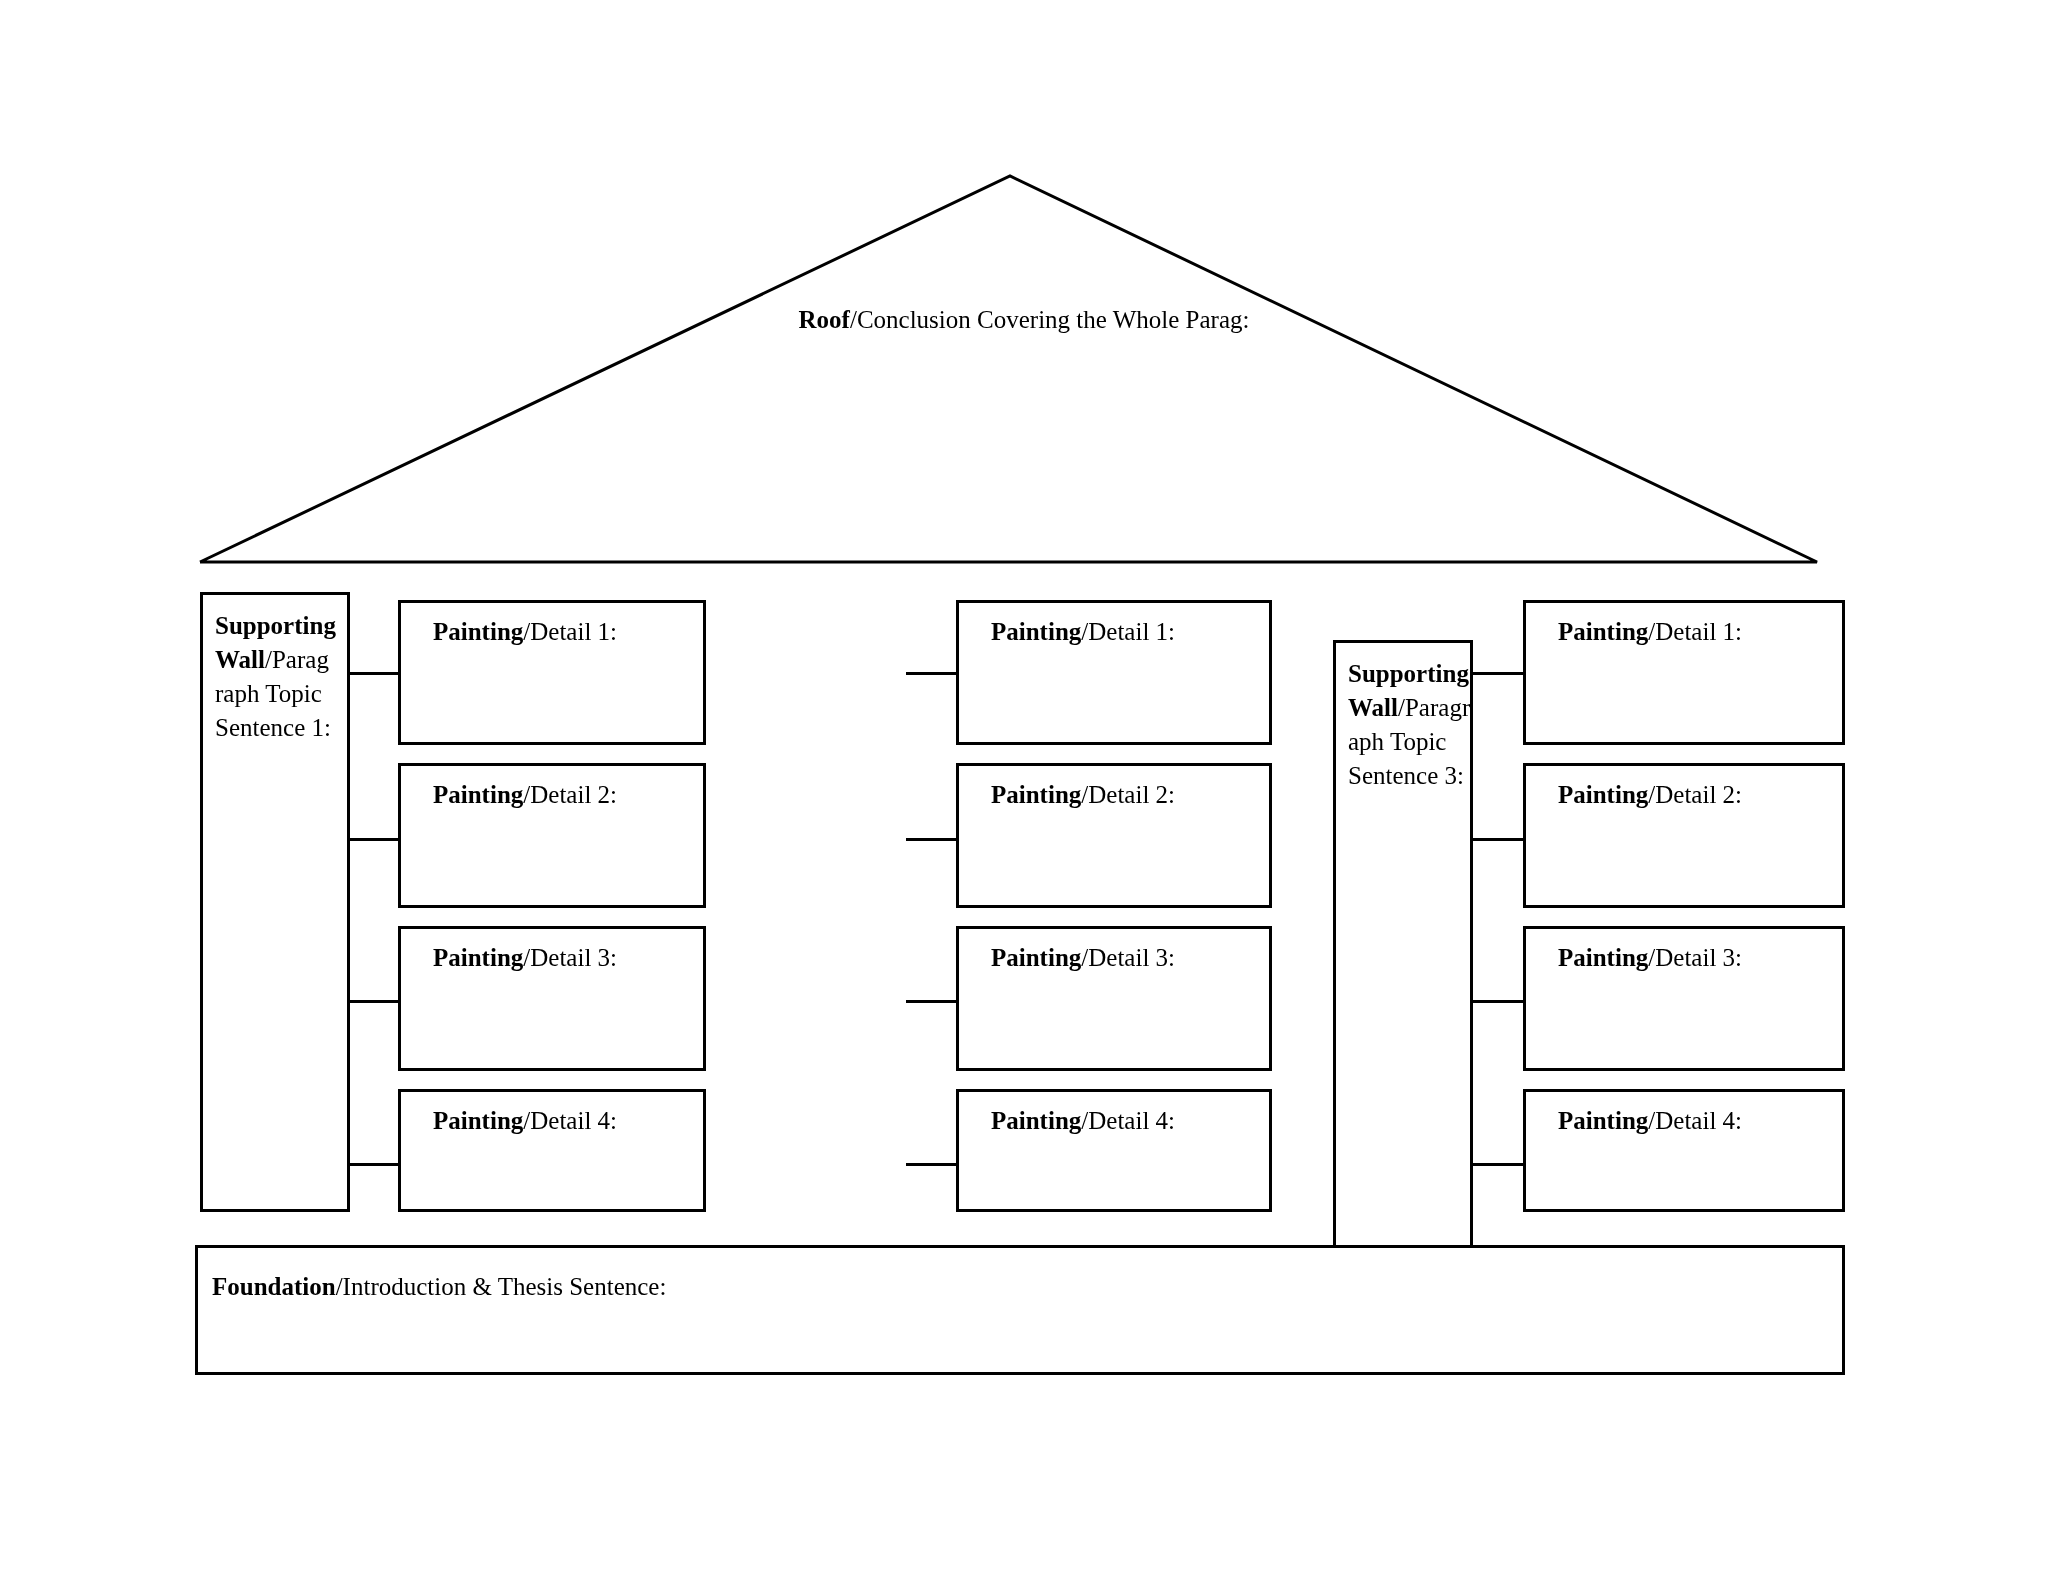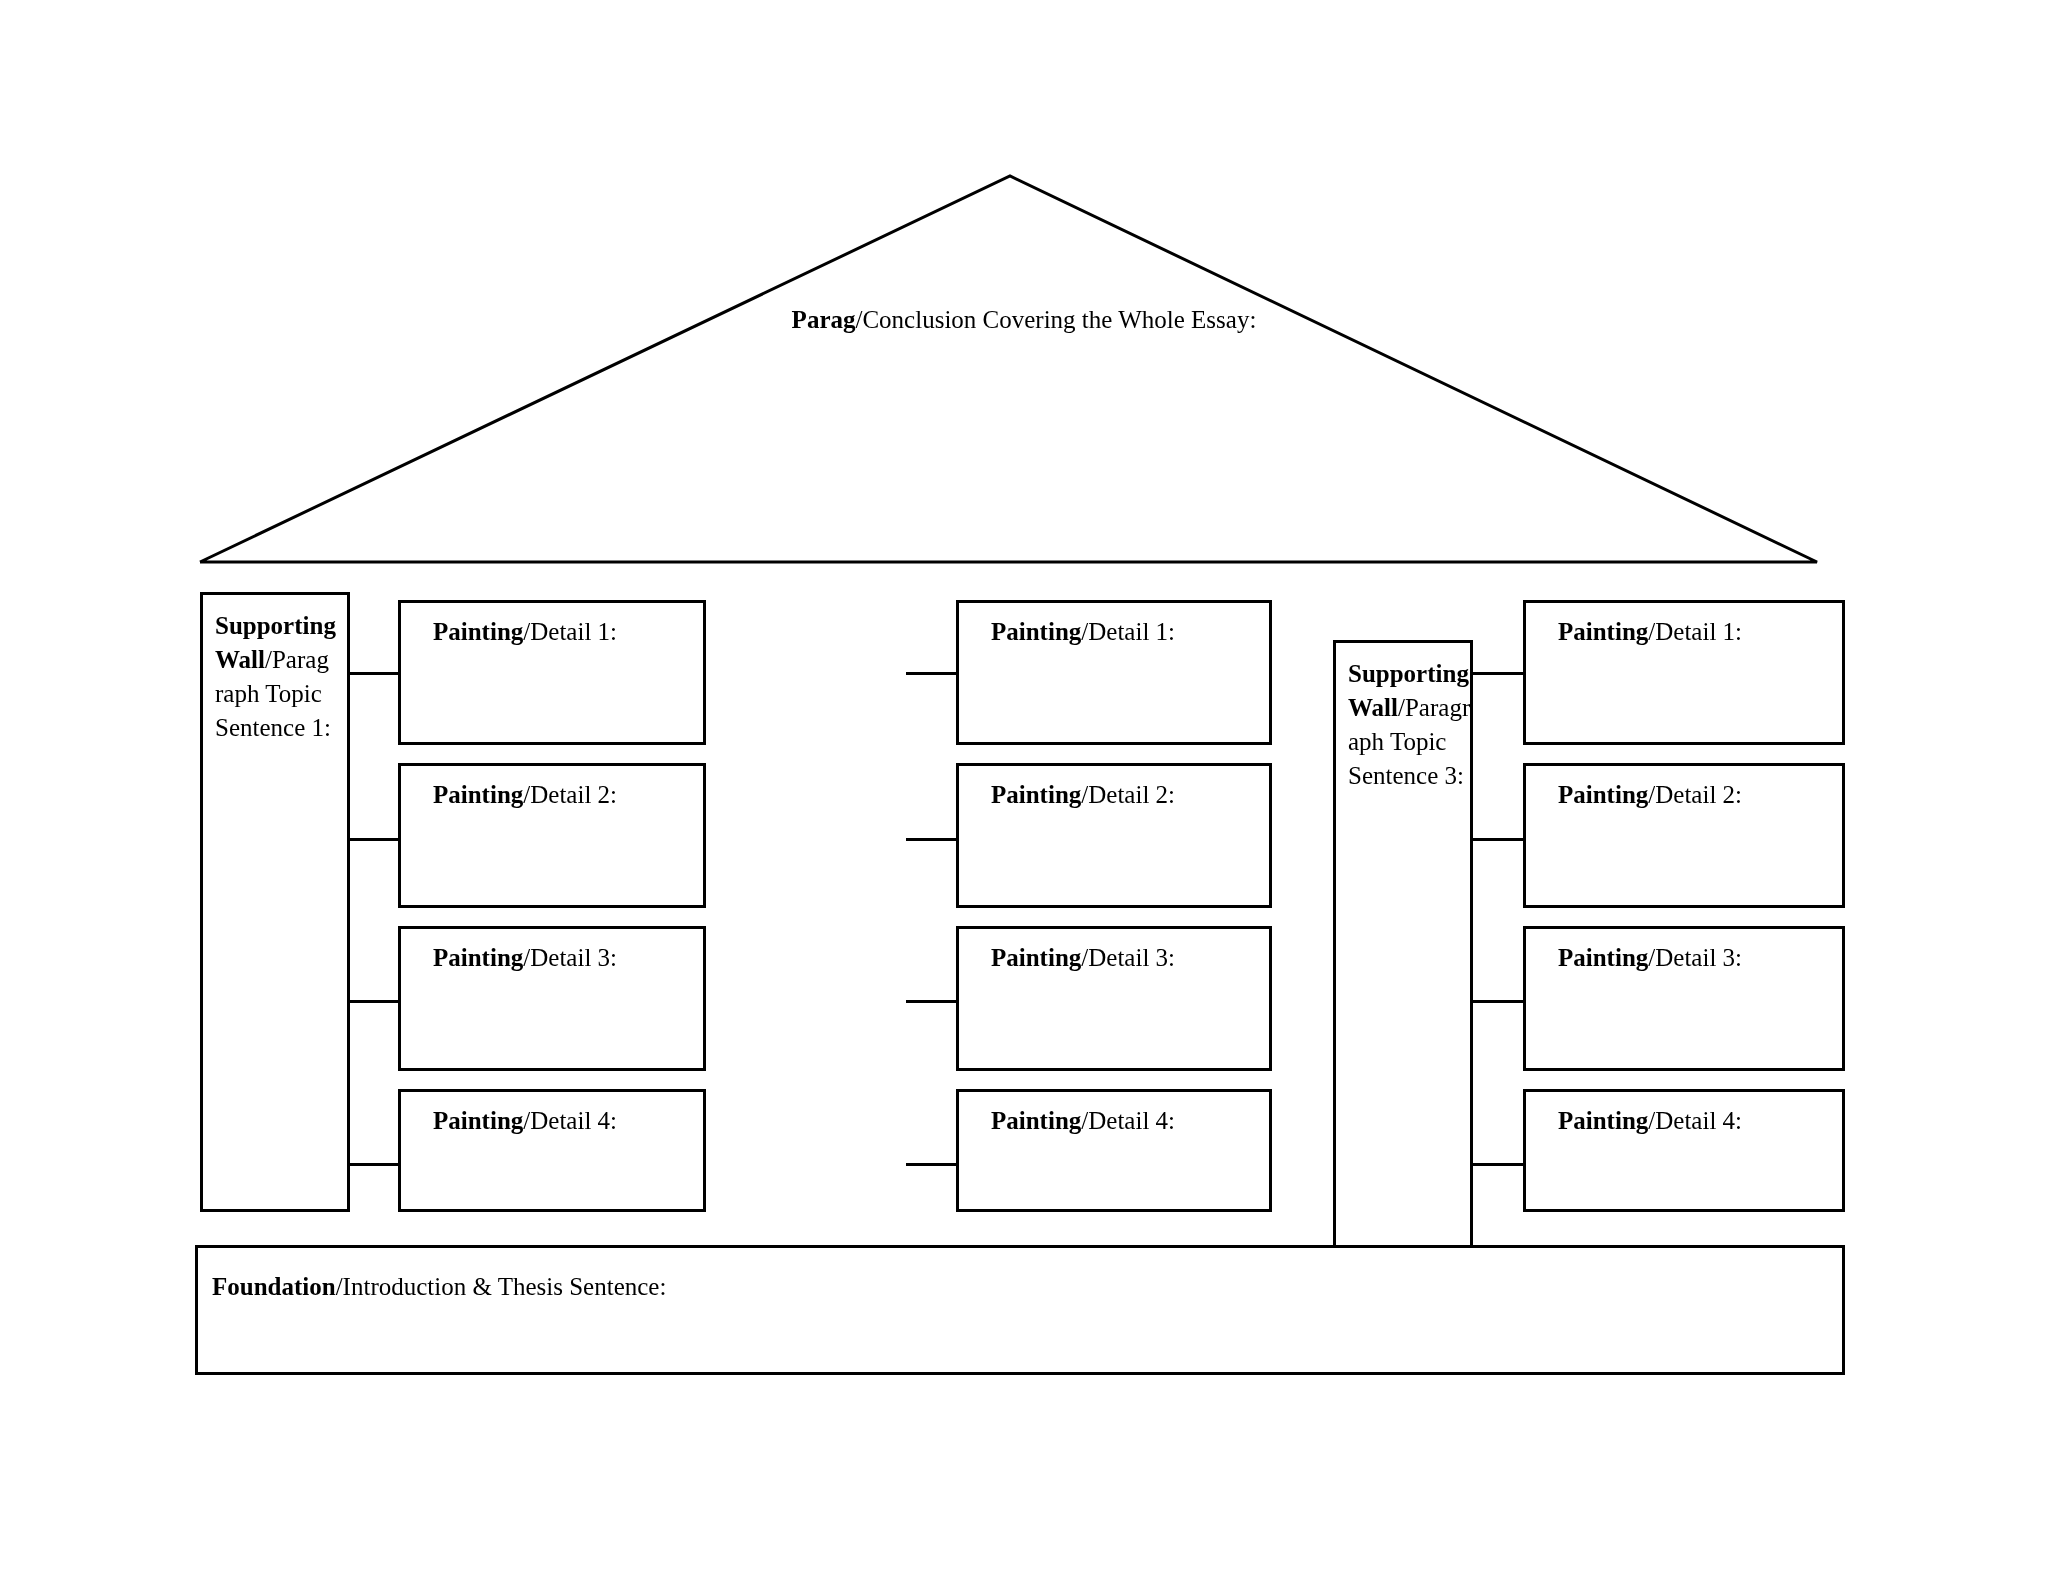--- a/index.html
+++ b/index.html
@@ -72,21 +72,21 @@
 </head>
 <body>
 
 <div id="canvas">
 
   <svg id="roof-svg" viewBox="0 0 2048 600" preserveAspectRatio="none">
     <polyline points="200,562 1010,176 1817,562 200,562" fill="#ffffff" stroke="#000000" stroke-width="3" stroke-linejoin="miter"></polyline>
   </svg>
 
   <div id="roof-label">
-    <span class="lbl-bold">Parag</span><span>/Conclusion Covering the Whole Essay:</span>
+    <span class="lbl-bold">Roof</span><span>/Conclusion Covering the Whole Parag:</span>
   </div>
 
   <div class="box wall-box" style="left:200px; top:592px; width:150px; height:620px;">
     <div class="box-text">
       <span class="lbl-bold">Supporting Wall</span><span>/Parag raph Topic Sentence 1:</span>
     </div>
   </div>
 
   <div class="connector" style="left:350px; top:672px; width:48px;"></div>
   <div class="box detail-box" style="left:398px; top:600px; width:308px; height:145px;">

